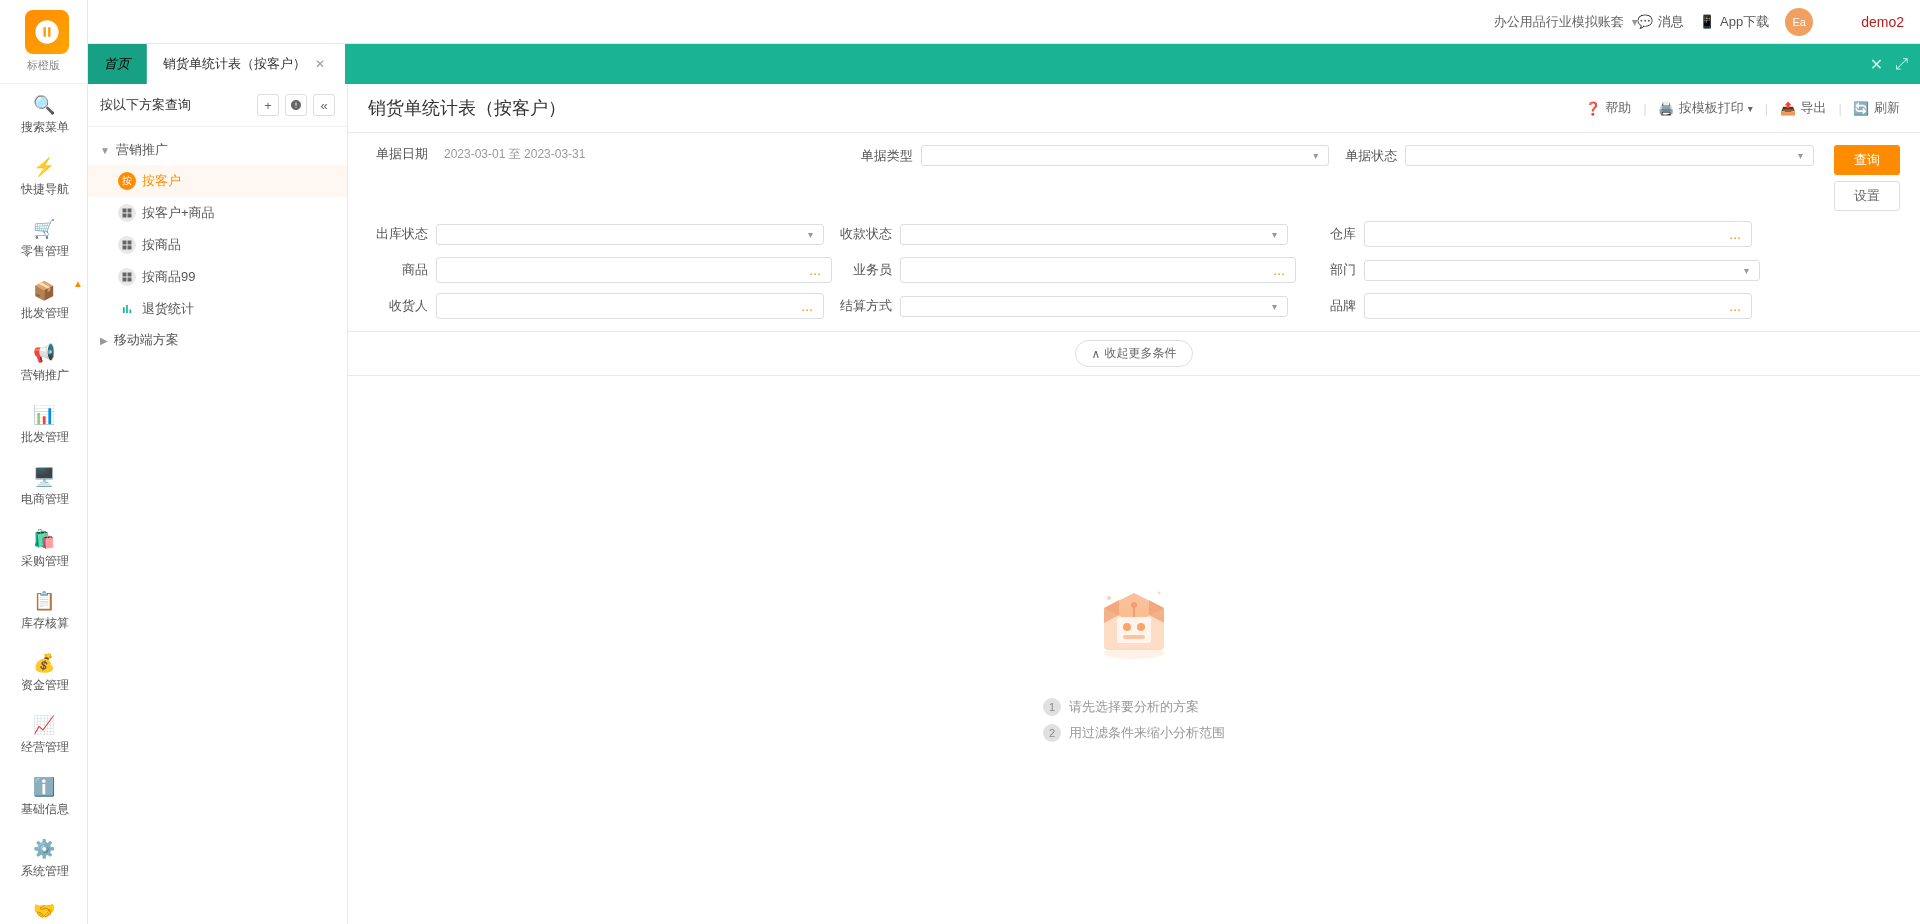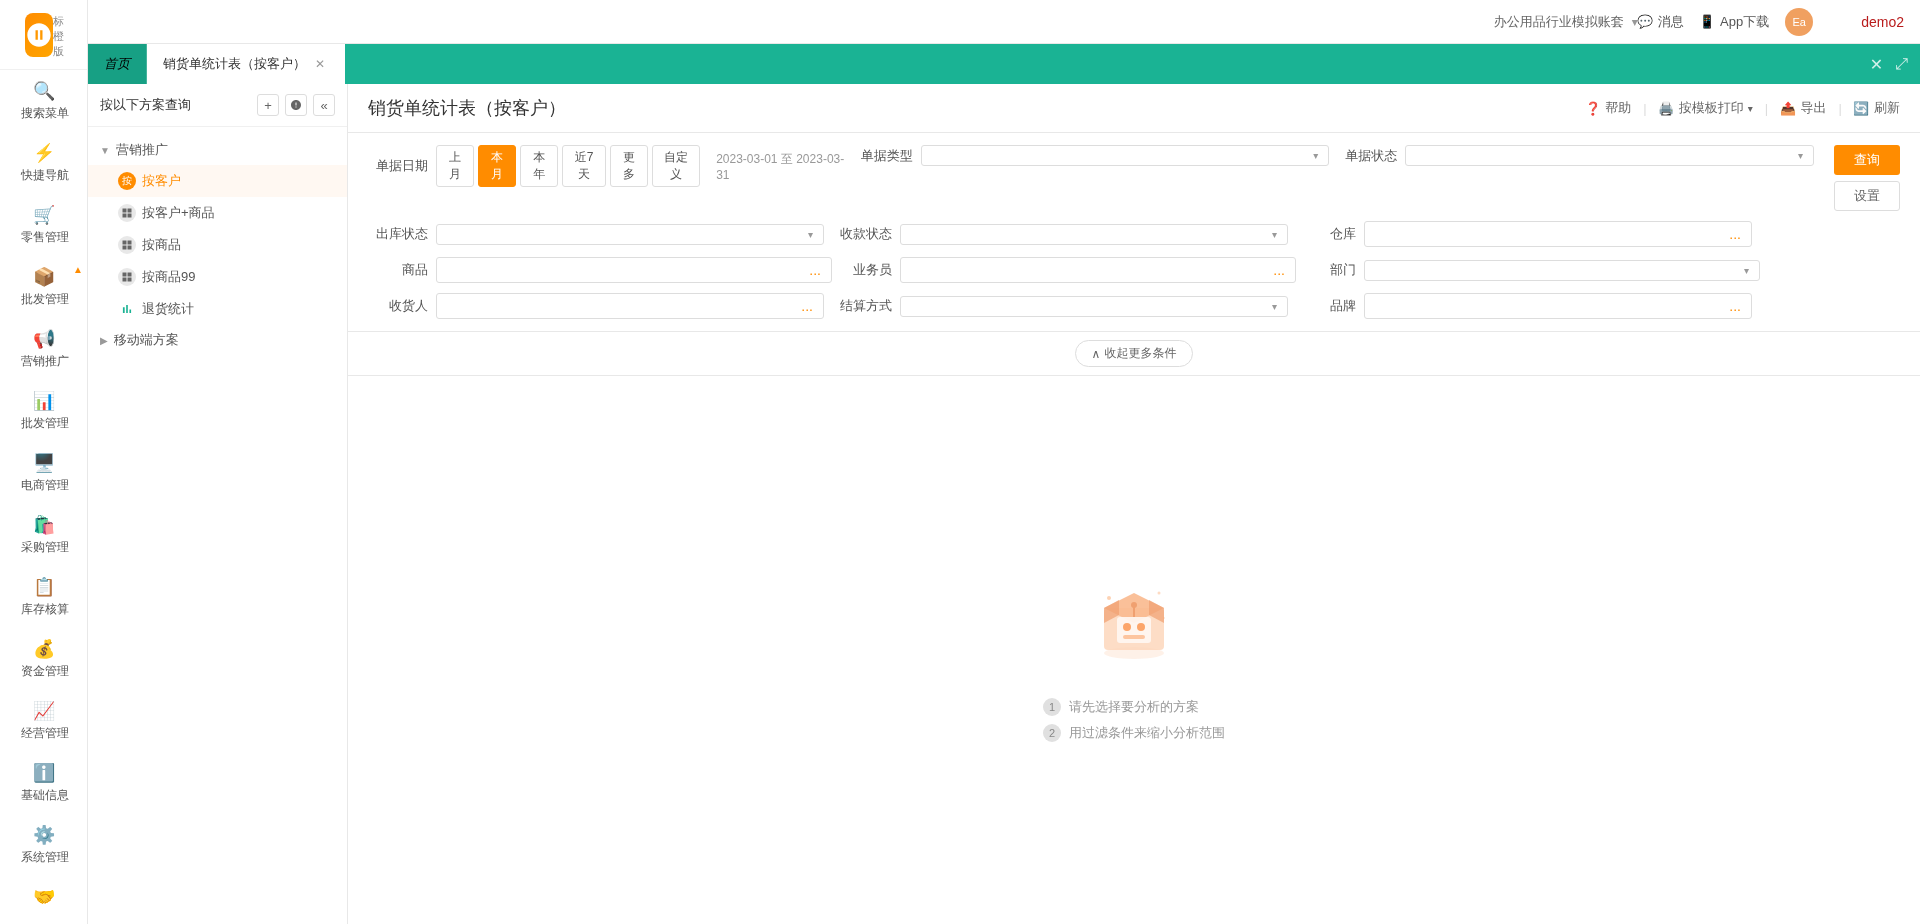--- a/index.html
+++ b/index.html
@@ -1,20 +1,20 @@
 <!DOCTYPE html>
 <html><head>
   <meta charset="utf-8">
   <style>
     * { box-sizing: border-box; margin: 0; padding: 0; }
     body { font-family: 'Microsoft YaHei', sans-serif; font-size: 13px; background: #f5f5f5; color: #333; display: flex; height: 924px; overflow: hidden; }
 
     
     .sidebar { width: 88px; background: #fff; display: flex; flex-direction: column; border-right: 1px solid #e8e8e8; flex-shrink: 0; }
-    .sidebar-logo { padding: 10px 25px; display: flex; flex-direction: row; align-items: center; border-bottom: 1px solid #f0f0f0; }
+    .sidebar-logo { padding: 10px 25px; display: flex; flex-direction: column; border-bottom: 1px solid #f0f0f0; }
     .logo-icon { width: 44px; height: 44px; background: linear-gradient(135deg, #ff8c00, #ffa500); border-radius: 8px; display: flex; align-items: center; justify-content: center; }
     .logo-icon svg { width: 28px; height: 28px; fill: #fff; }
     .logo-label { font-size: 11px; color: #888; margin-top: 4px; text-align: center; }
     .sidebar-menu-item { display: flex; flex-direction: column; align-items: center; padding: 10px 4px; cursor: pointer; color: #555; font-size: 12px; border-left: 3px solid transparent; }
     .sidebar-menu-item .menu-icon { font-size: 18px; margin-bottom: 3px; }
 
     
     .main-area { flex: 1; display: flex; flex-direction: column; overflow: hidden; }
 
     
@@ -303,28 +303,20 @@
             <span>刷新</span>
           </div>
         </div>
       </div>
 
       <div class="filter-area">
 
         <div style="display:flex; align-items:flex-start; gap:8px; margin-bottom:10px;">
           <div style="flex:1; display:flex; align-items:center; gap:8px;">
             <span class="filter-label">单据日期</span>
-            <div style="display:flex; align-items:center; gap:4px;">
-              <button class="date-quick-btn">上月</button>
-              <button class="date-quick-btn active" style="background:#ff8c00;color:#fff;border-color:#ff8c00;">本月</button>
-              <button class="date-quick-btn">本年</button>
-              <button class="date-quick-btn">近7天</button>
-              <button class="date-quick-btn">更多</button>
-              <button class="date-quick-btn">自定义</button>
-            </div>
             <span class="date-range-text">2023-03-01 至 2023-03-31</span>
           </div>
           <div style="flex:1; display:flex; align-items:center; gap:8px;">
             <span class="filter-label">单据类型</span>
             <div class="filter-dropdown-wrap" style="flex:1;">
               <span></span>
               <span style="color:#999;font-size:10px;">▾</span>
             </div>
           </div>
           <div style="flex:1; display:flex; align-items:center; gap:8px;">

